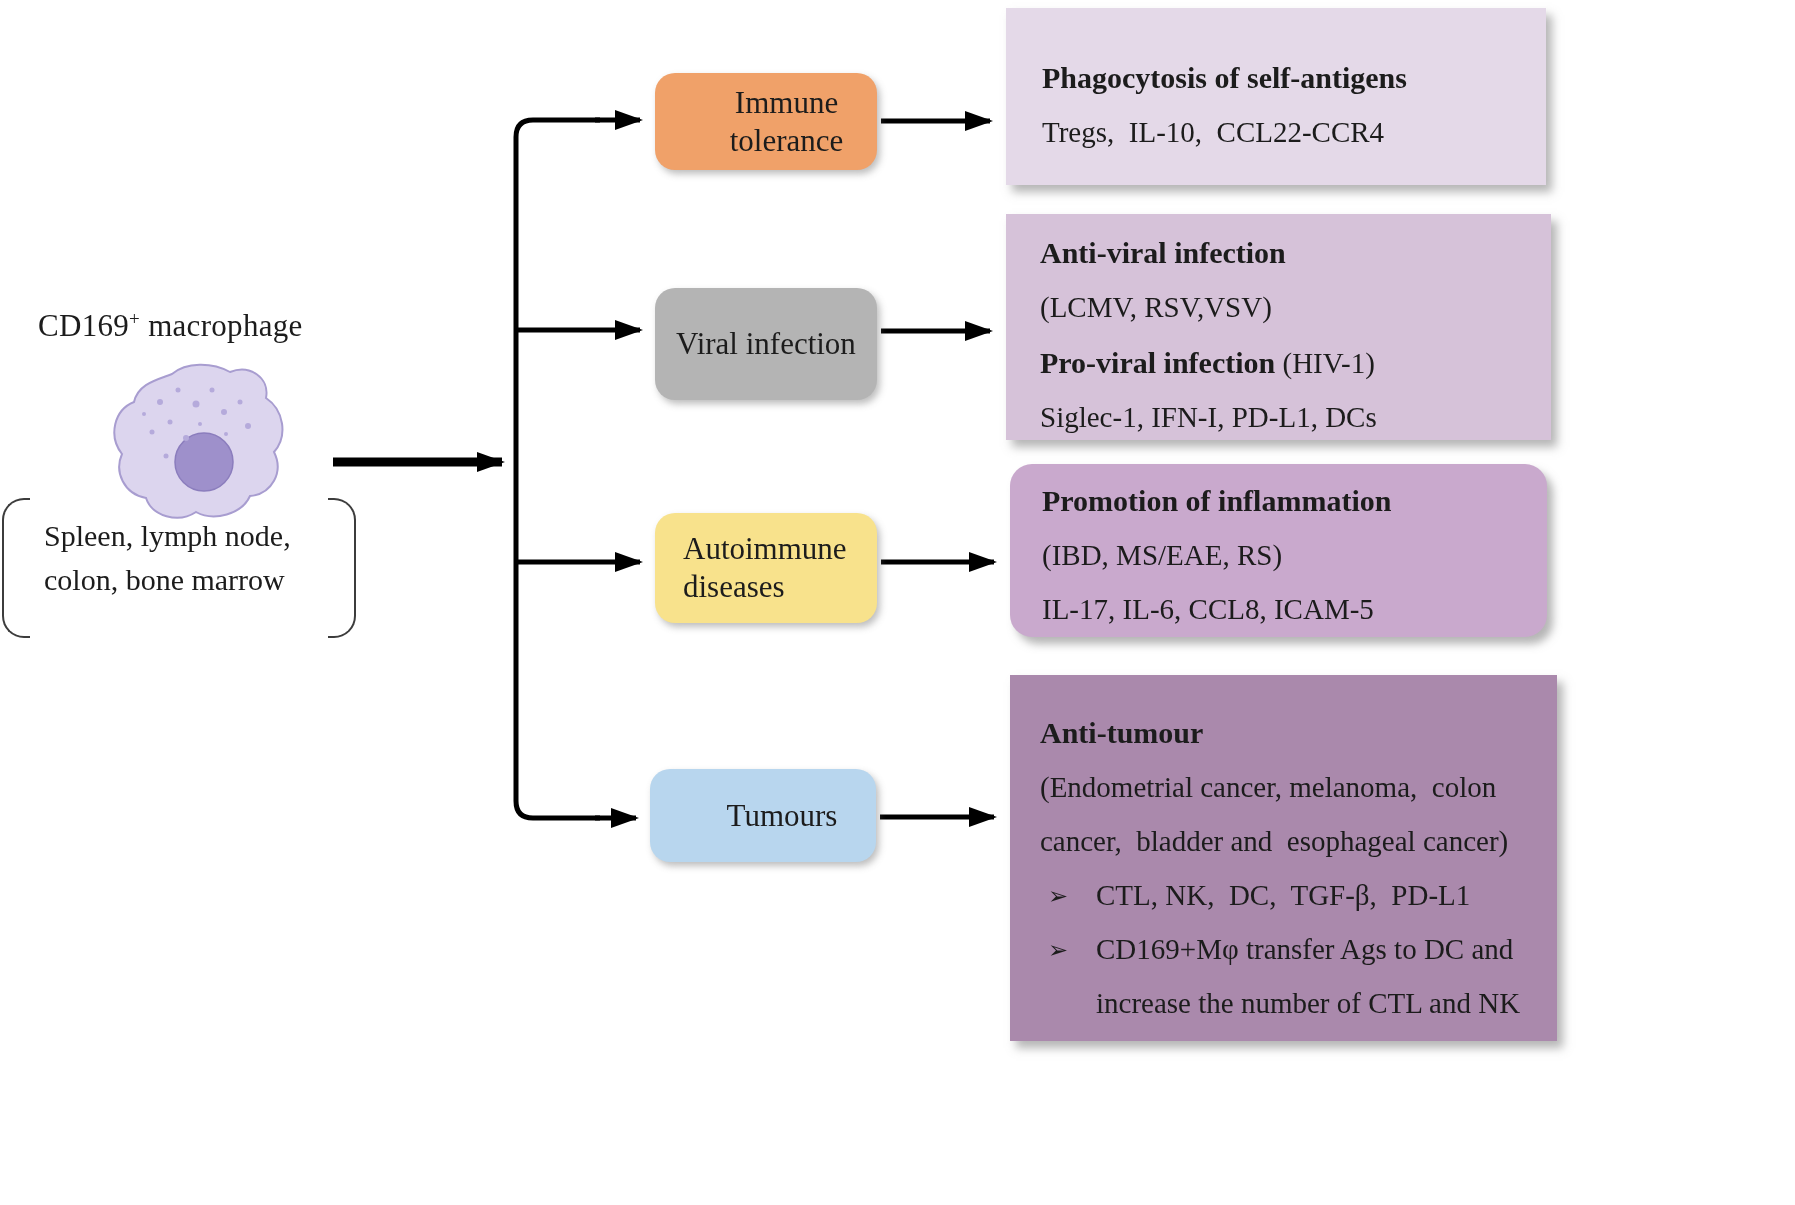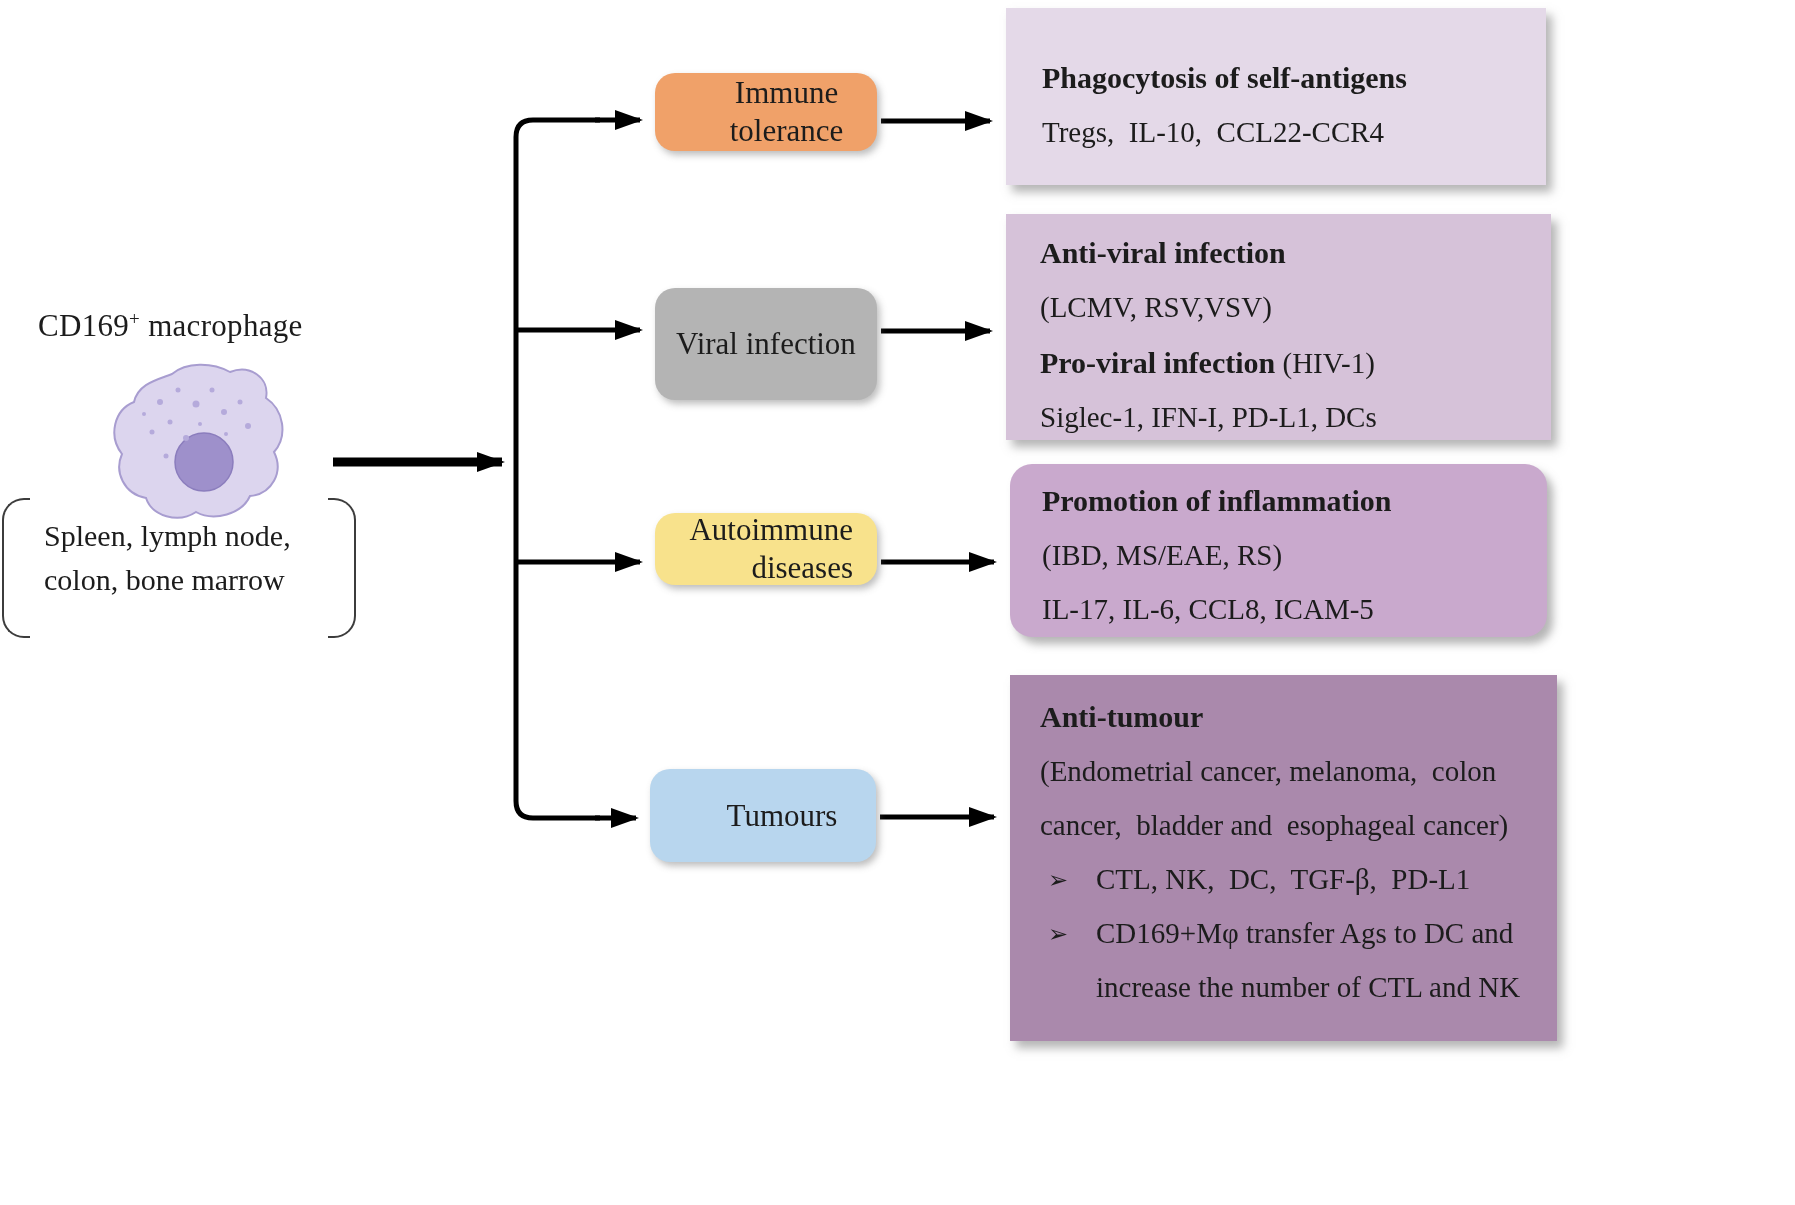--- a/index.html
+++ b/index.html
@@ -37,41 +37,41 @@
   
   .branch-box {
     position: absolute;
     border-radius: 20px;
     font-size: 31px;
     line-height: 1.22;
     display: flex; align-items: center; justify-content: center;
     text-align: center;
     box-shadow: 3px 4px 7px rgba(110,110,110,0.45);
   }
-  #box-tolerance  { left: 655px; top: 73px;  width: 222px; height: 78px; padding-left: 41px; }
+  #box-tolerance  { left: 655px; top: 73px;  width: 222px; height: 97px; padding-left: 41px; }
   #box-viral      { left: 655px; top: 288px; width: 222px; height: 112px; }
-  #box-autoimmune { left: 655px; top: 513px; width: 222px; height: 72px;
-                    justify-content: flex-start; text-align: right; padding-left: 28px; }
+  #box-autoimmune { left: 655px; top: 513px; width: 222px; height: 110px;
+                    justify-content: flex-start; text-align: left; padding-left: 28px; }
   #box-autoimmune .box-label { width: 170px; }
   #box-tumours    { left: 650px; top: 769px; width: 226px; height: 93px; padding-left: 38px; }
   #box-tolerance .box-label { width: 165px; }
 
   
   .panel {
     position: absolute;
     font-size: 29px;
     line-height: 1.86;
     box-shadow: 6px 7px 9px rgba(110,110,110,0.5);
   }
   .p-line { white-space: pre-wrap; }
   .p-title, .p-bold { font-weight: 700; font-size: 30px; }
   #panel-tolerance  { left: 1006px; top: 8px;   width: 540px; height: 177px; padding: 42px 34px 0; }
   #panel-viral      { left: 1006px; top: 214px; width: 545px; height: 226px; padding: 11px 34px 16px; }
   #panel-autoimmune { left: 1010px; top: 464px; width: 537px; height: 173px; padding: 9px 32px 0; }
-  #panel-tumour     { left: 1010px; top: 675px; width: 547px; height: 366px; padding: 14px 30px 0; }
+  #panel-tumour     { left: 1010px; top: 675px; width: 547px; height: 366px; padding: 30px 30px 0; }
   .bullet-row { display: flex; align-items: flex-start; }
   .bullet-marker {
     flex: 0 0 56px; padding-left: 8px;
     font-family: "DejaVu Sans", sans-serif; font-size: 24px; line-height: 2.25;
   }
   .bullet-text { flex: 1 1 auto; white-space: pre-wrap; }
 </style>
 </head>
 <body>
 

